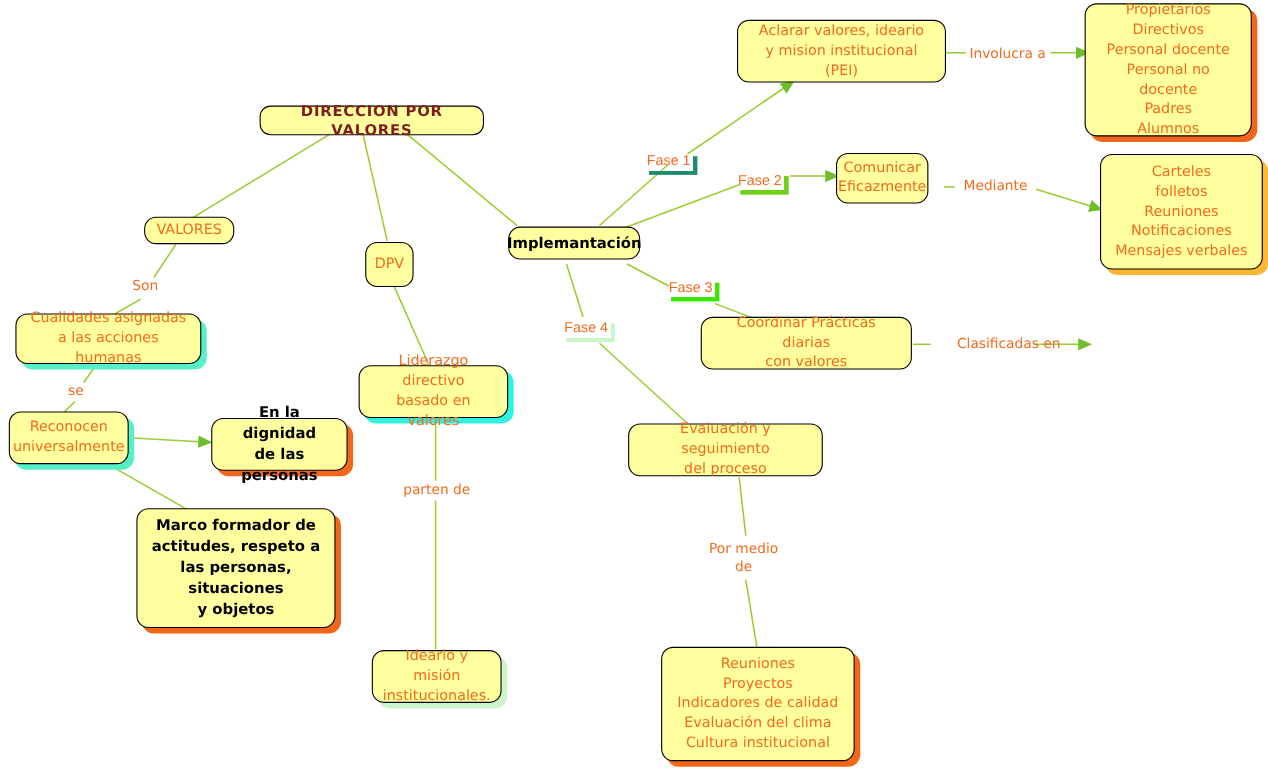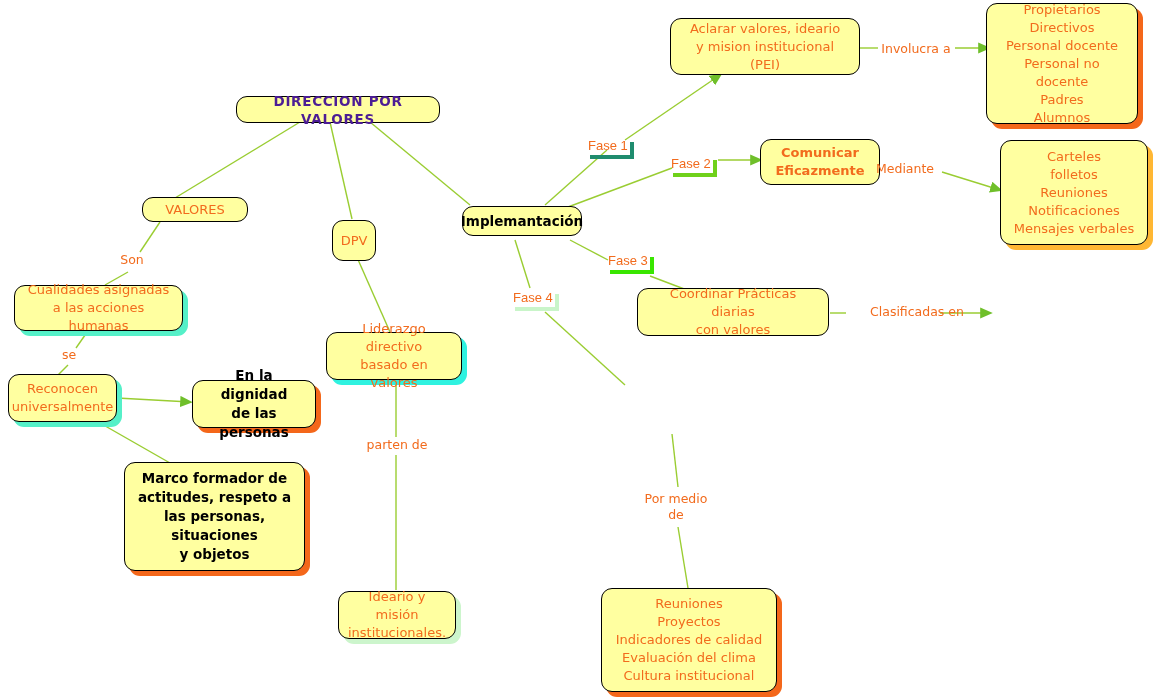--- a/index.html
+++ b/index.html
@@ -53,24 +53,25 @@
   .node.sh-palegreen { box-shadow: 5px 5px 0 0 #ccf5cc; }
   .node.sh-none    { box-shadow: none; }
 
   .node.black-text {
     color: #000000;
     font-weight: bold;
     font-size: 13.5px;
     line-height: 19px;
   }
   .node.title-node {
-    color: #4c1d95;
+    color: #7f1d1d;
     font-weight: bold;
     letter-spacing: 0.7px;
     font-size: 13.5px;
+    border-radius: 10px;
   }
 
   
   .elabel {
     position: absolute;
     color: #f26b1d;
     font-family: "DejaVu Sans", sans-serif;
     font-size: 12.5px;
     line-height: 16px;
     text-align: center;
@@ -150,21 +151,21 @@
       <path d="M830,313 L846,313"></path>
       <path d="M940,313 L990,313" marker-end="url(#arw)"></path>
 
       <path d="M672,434 L678,487"></path>
       <path d="M678,527 L688,588"></path>
     </g>
   </svg>
 
   <div class="node title-node sh-none" style="left:236px; top:96px; width:204px; height:27px;">DIRECCION POR VALORES</div>
 
-  <div class="node sh-none" style="left:142px; top:197px; width:106px; height:25px;">VALORES</div>
+  <div class="node sh-none" style="left:131px; top:197px; width:82px; height:25px;">VALORES</div>
 
   <div class="node sh-none" style="left:332px; top:220px; width:44px; height:41px;">DPV</div>
 
   <div class="node sh-aqua" style="left:14px; top:285px; width:169px; height:46px;">Cualidades asignadas
 a las acciones humanas</div>
 
   <div class="node black-text sh-none" style="left:462px; top:206px; width:120px; height:30px;">Implemantación</div>
 
   <div class="node sh-aqua" style="left:8px; top:374px; width:109px; height:48px;">Reconocen
 universalmente</div>
@@ -186,33 +187,35 @@
   <div class="node sh-palegreen" style="left:338px; top:591px; width:118px; height:48px;">Ideario y misión
 institucionales.</div>
 
   <div class="node sh-orange" style="left:986px; top:3px; width:152px; height:121px;">Propietarios
 Directivos
 Personal docente
 Personal no docente
 Padres
 Alumnos</div>
 
-  <div class="node sh-none" style="left:760px; top:139px; width:120px; height:46px;font-weight:bold;">Comunicar
+  <div class="node sh-none" style="left:760px; top:139px; width:84px; height:46px;">Comunicar
 Eficazmente</div>
 
   <div class="node sh-gold" style="left:1000px; top:140px; width:148px; height:105px;">Carteles
 folletos
 Reuniones
 Notificaciones
 Mensajes verbales</div>
 
   <div class="node sh-none" style="left:637px; top:288px; width:192px; height:48px;">Coordinar Prácticas diarias
 con valores</div>
 
 
+  <div class="node sh-none" style="left:571px; top:385px; width:177px; height:48px;">Evaluación y seguimiento
+del proceso</div>
 
   <div class="node sh-orange" style="left:601px; top:588px; width:176px; height:104px;">Reuniones
 Proyectos
 Indicadores de calidad
 Evaluación del clima
 Cultura institucional</div>
 
   <div class="elabel" style="left:112px; top:252px; width:40px;">Son</div>
 
   <div class="elabel" style="left:56px; top:347px; width:26px;">se</div>

